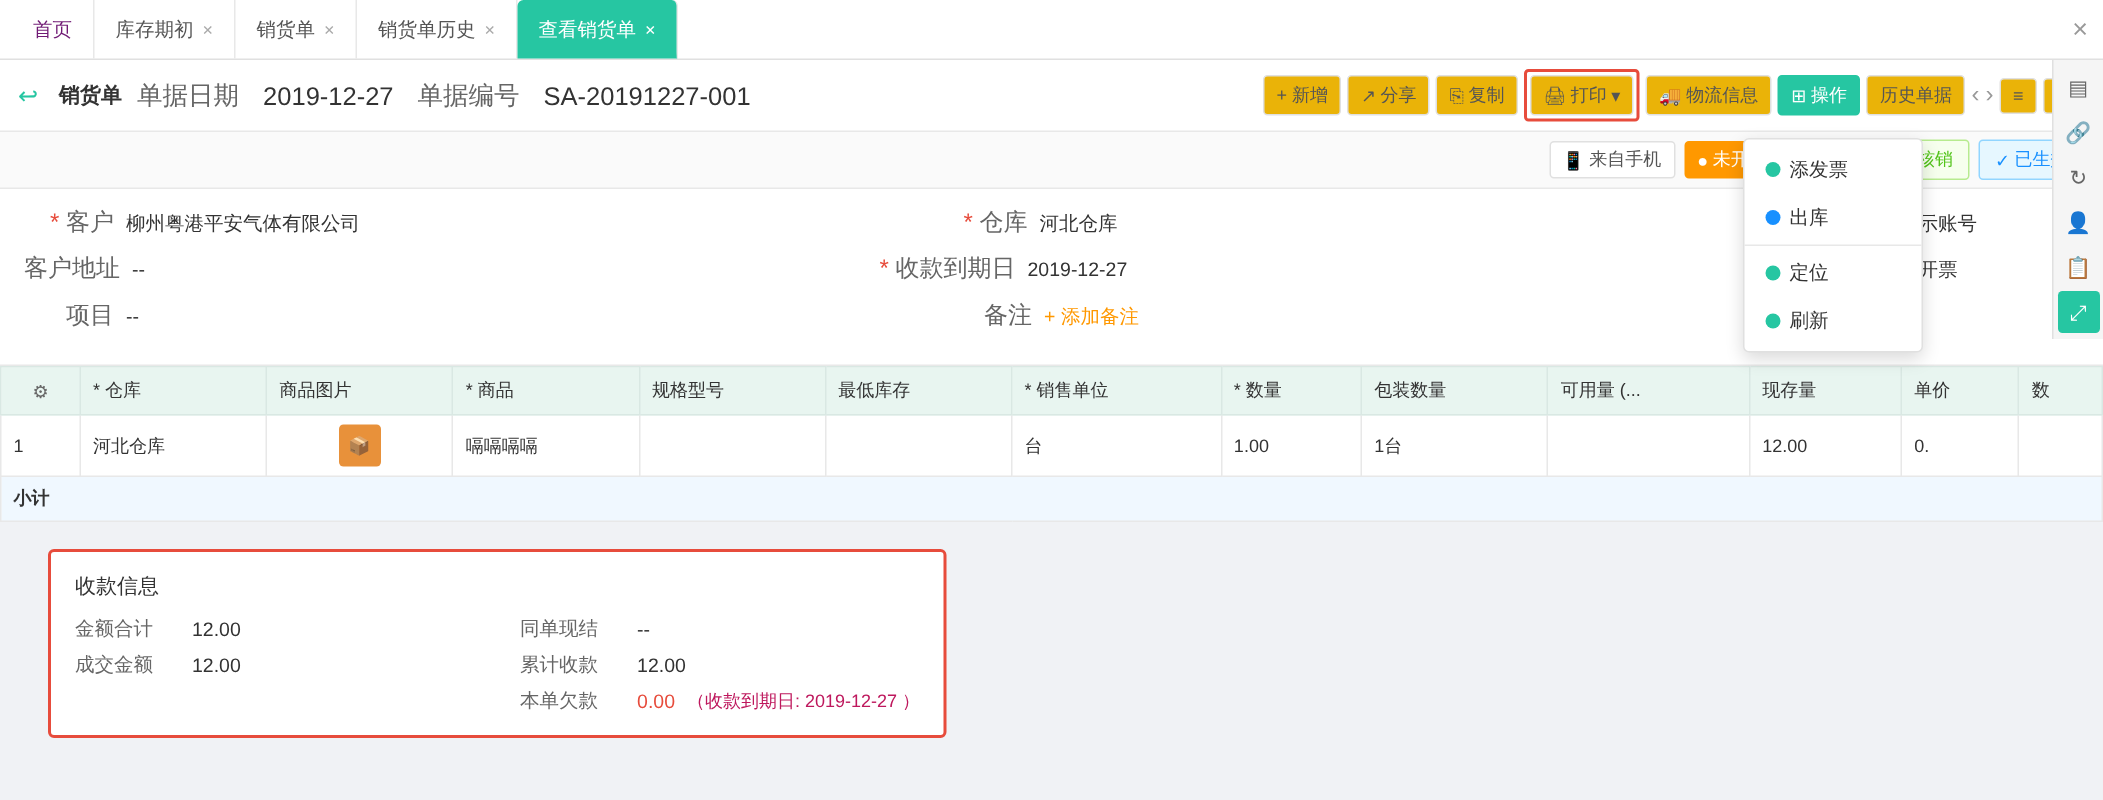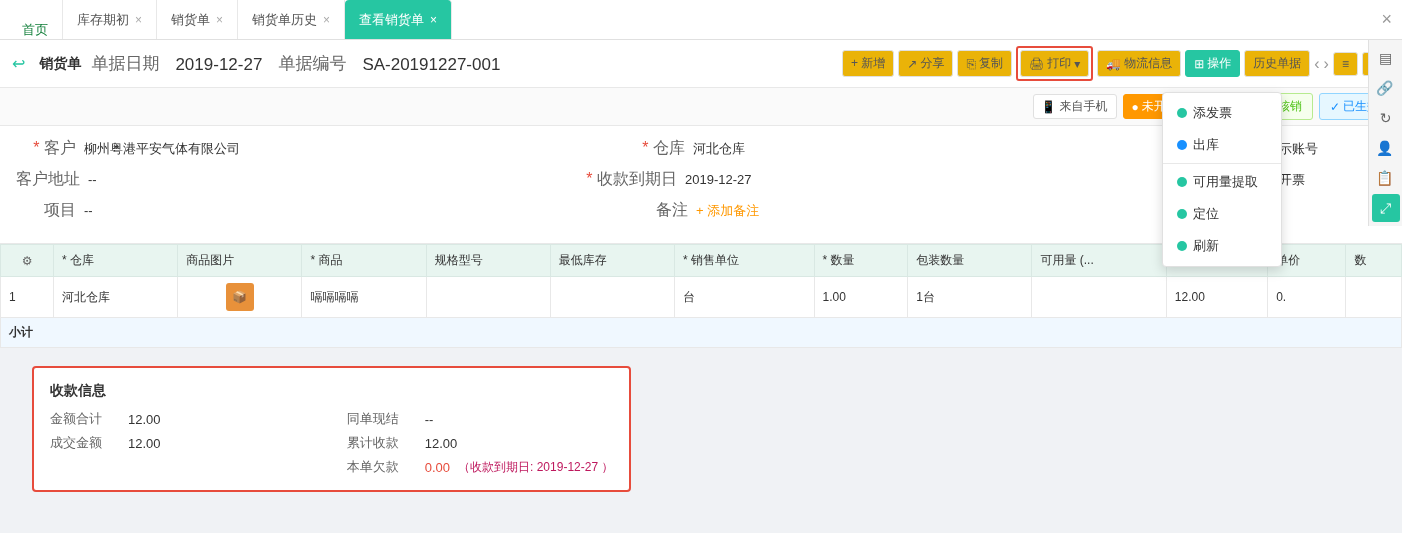--- a/index.html
+++ b/index.html
@@ -8,21 +8,21 @@
     
     .tab-bar {
       display: flex; align-items: center; background: #fff; border-bottom: 1px solid #e0e0e0;
       padding: 0 8px; height: 40px; position: relative;
     }
     .tab-item {
       display: flex; align-items: center; padding: 0 14px; height: 100%;
       border-right: 1px solid #e8e8e8; cursor: pointer; font-size: 13px; color: #555;
       white-space: nowrap;
     }
-    .tab-item:first-child { color: #15803d; align-items: flex-end; }
+    .tab-item:first-child { color: #701a75; }
     .tab-item.active { color: #fff; background: #26c6a2; border-radius: 4px 4px 0 0; }
     .tab-item .tab-close { margin-left: 6px; color: #aaa; font-size: 12px; }
     .tab-item.active .tab-close { color: #fff; }
     .tab-bar-close { position: absolute; right: 10px; font-size: 18px; color: #999; cursor: pointer; }
 
     
     .doc-toolbar {
       display: flex; align-items: center; padding: 6px 12px; border-bottom: 1px solid #e8e8e8;
       background: #fff; gap: 6px;
     }
@@ -75,21 +75,21 @@
     td { padding: 6px 8px; border: 1px solid #e8e8e8; color: #333; white-space: nowrap; }
     tbody tr:nth-child(even) { background: #fafafa; }
     .subtotal-row td { background: #f0f8ff; font-weight: bold; }
     .gear-col { text-align: center; color: #666; }
 
     
     .payment-box {
       border: 2px solid #e74c3c; border-radius: 4px; padding: 14px 16px;
       margin: 10px 16px; display: inline-block; min-width: 500px; background: #fff;
     }
-    .payment-title { font-weight: bold; font-size: 14px; margin-bottom: 10px; }
+    .payment-title { font-weight: normal; font-size: 14px; margin-bottom: 10px; }
     .payment-grid { display: grid; grid-template-columns: 1fr 1fr; gap: 6px 30px; }
     .pay-row { display: flex; align-items: center; gap: 8px; font-size: 13px; }
     .pay-label { color: #666; min-width: 70px; }
     .pay-value { color: #333; }
     .pay-value.red { color: #e74c3c; }
 
     
     .dropdown-overlay {
       position: absolute; top: 92px; right: 120px; background: #fff;
       border: 1px solid #e0e0e0; border-radius: 4px; box-shadow: 0 4px 12px rgba(0,0,0,0.15);
@@ -326,24 +326,20 @@
       <span class="dot-green"></span>
       <span>添发票</span>
     </div>
     <div class="dropdown-item">
       <span class="dot-blue"></span>
       <span>出库</span>
     </div>
     <hr class="dropdown-divider">
     <div class="dropdown-item">
       <span class="dot-teal"></span>
-      <span>可用量提取</span>
-    </div>
-    <div class="dropdown-item">
-      <span class="dot-teal"></span>
       <span>定位</span>
     </div>
     <div class="dropdown-item">
       <span class="dot-teal"></span>
       <span>刷新</span>
     </div>
   </div>
 
   <div class="right-sidebar">
     <div class="sidebar-icon">▤</div>

